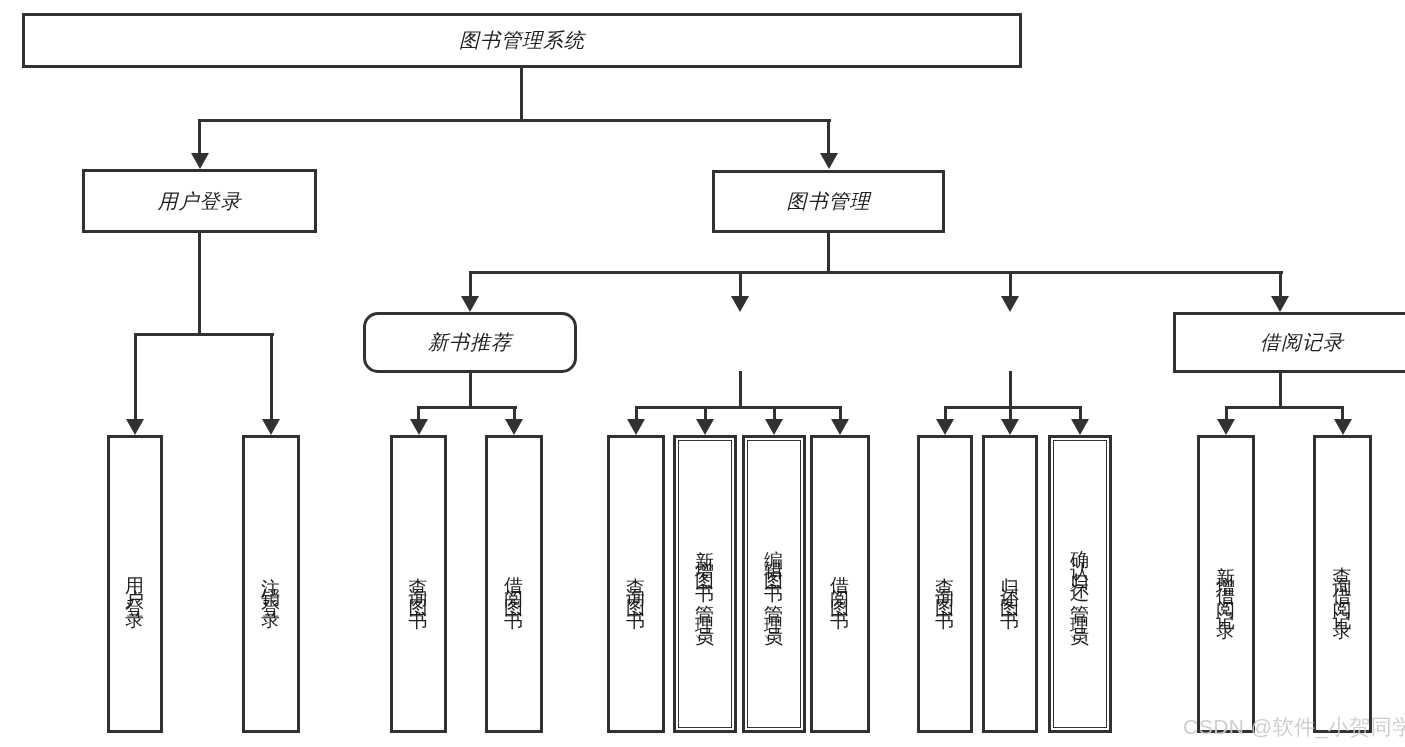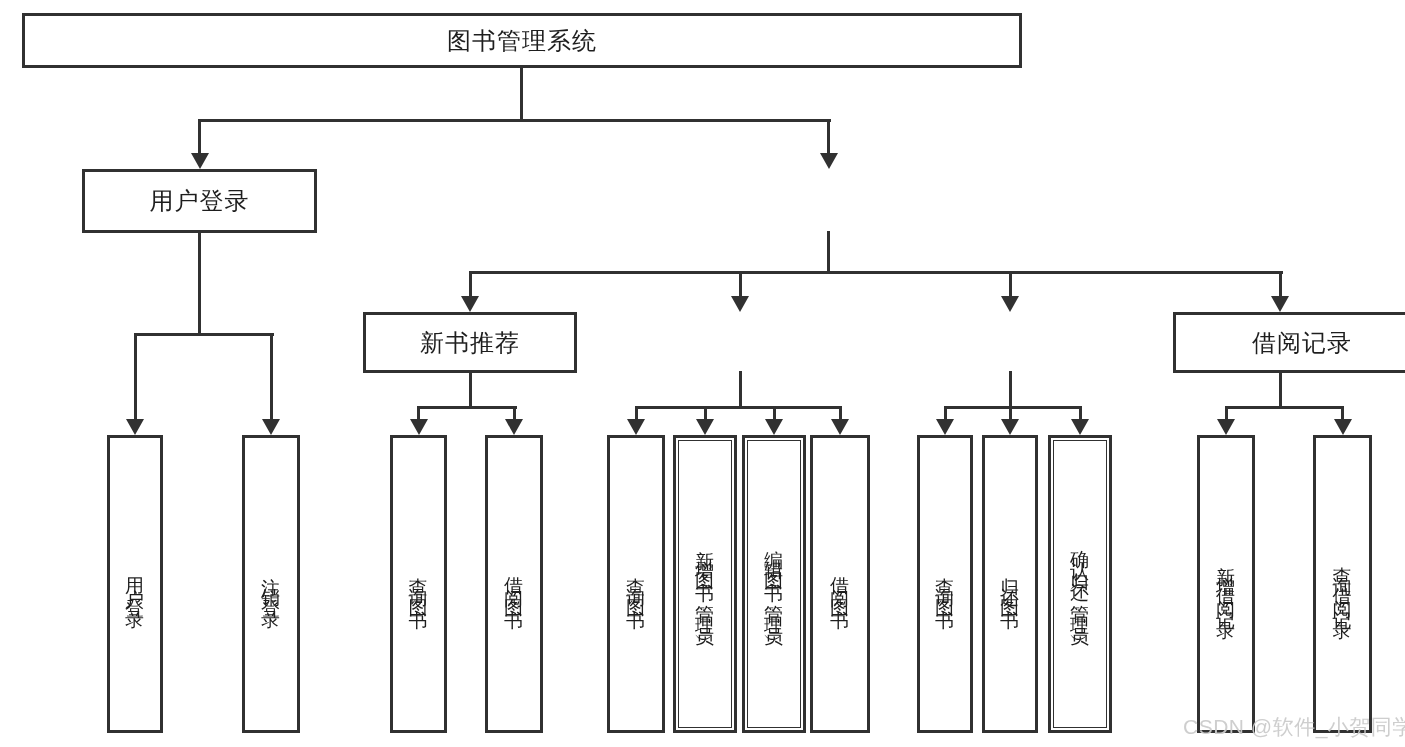--- a/index.html
+++ b/index.html
@@ -15,21 +15,21 @@
   }
   .node {
     position: absolute;
     background: #ffffff;
     border: 3px solid #313131;
     display: flex;
     align-items: center;
     justify-content: center;
     text-align: center;
   }
-  .node.h { font-size: 24px; letter-spacing: 1px; }
+  .node.h { font-size: 20px; letter-spacing: 1px; font-style: italic; }
   .node.v {
     writing-mode: vertical-rl;
     text-orientation: mixed;
     font-size: 19px;
     letter-spacing: 11px;
     line-height: 1;
   }
   .node.admin::after {
     content: "";
     position: absolute;
@@ -64,40 +64,41 @@
   <div class="node h" style="left:22px; top:13px; width:1000px; height:55px;">图书管理系统</div>
 
   <div class="line" style="left:520px; top:66px; width:3px; height:55px;"></div>
   <div class="line" style="left:198px; top:119px; width:633px; height:3px;"></div>
   <div class="line" style="left:198px; top:119px; width:3px; height:36px;"></div>
   <div class="arrow" style="left:191px; top:153px;"></div>
   <div class="line" style="left:827px; top:119px; width:3px; height:36px;"></div>
   <div class="arrow" style="left:820px; top:153px;"></div>
 
   <div class="node h" style="left:82px; top:169px; width:235px; height:64px;">用户登录</div>
+  <div class="node h" style="left:712px; top:170px; width:233px; height:63px;">图书管理</div>
 
   <div class="line" style="left:198px; top:231px; width:3px; height:104px;"></div>
   <div class="line" style="left:134px; top:333px; width:140px; height:3px;"></div>
   <div class="line" style="left:134px; top:333px; width:3px; height:88px;"></div>
   <div class="arrow" style="left:126px; top:419px;"></div>
   <div class="line" style="left:270px; top:333px; width:3px; height:88px;"></div>
   <div class="arrow" style="left:262px; top:419px;"></div>
 
   <div class="line" style="left:827px; top:231px; width:3px; height:43px;"></div>
   <div class="line" style="left:469px; top:271px; width:814px; height:3px;"></div>
   <div class="line" style="left:469px; top:271px; width:3px; height:27px;"></div>
   <div class="arrow" style="left:461px; top:296px;"></div>
   <div class="line" style="left:739px; top:271px; width:3px; height:27px;"></div>
   <div class="arrow" style="left:731px; top:296px;"></div>
   <div class="line" style="left:1009px; top:271px; width:3px; height:27px;"></div>
   <div class="arrow" style="left:1001px; top:296px;"></div>
   <div class="line" style="left:1279px; top:271px; width:3px; height:27px;"></div>
   <div class="arrow" style="left:1271px; top:296px;"></div>
 
-  <div class="node h" style="left:363px; top:312px; width:214px; height:61px;">新书推荐</div>
+  <div class="node h" style="left:363px; top:312px; width:214px; height:61px;border-radius:15px;">新书推荐</div>
   <div class="node h" style="left:1173px; top:312px; width:258px; height:61px;">借阅记录</div>
 
   <div class="line" style="left:469px; top:371px; width:3px; height:38px;"></div>
   <div class="line" style="left:417px; top:406px; width:100px; height:3px;"></div>
   <div class="line" style="left:417px; top:406px; width:3px; height:15px;"></div>
   <div class="arrow" style="left:410px; top:419px;"></div>
   <div class="line" style="left:513px; top:406px; width:3px; height:15px;"></div>
   <div class="arrow" style="left:505px; top:419px;"></div>
 
   <div class="line" style="left:739px; top:371px; width:3px; height:38px;"></div>

